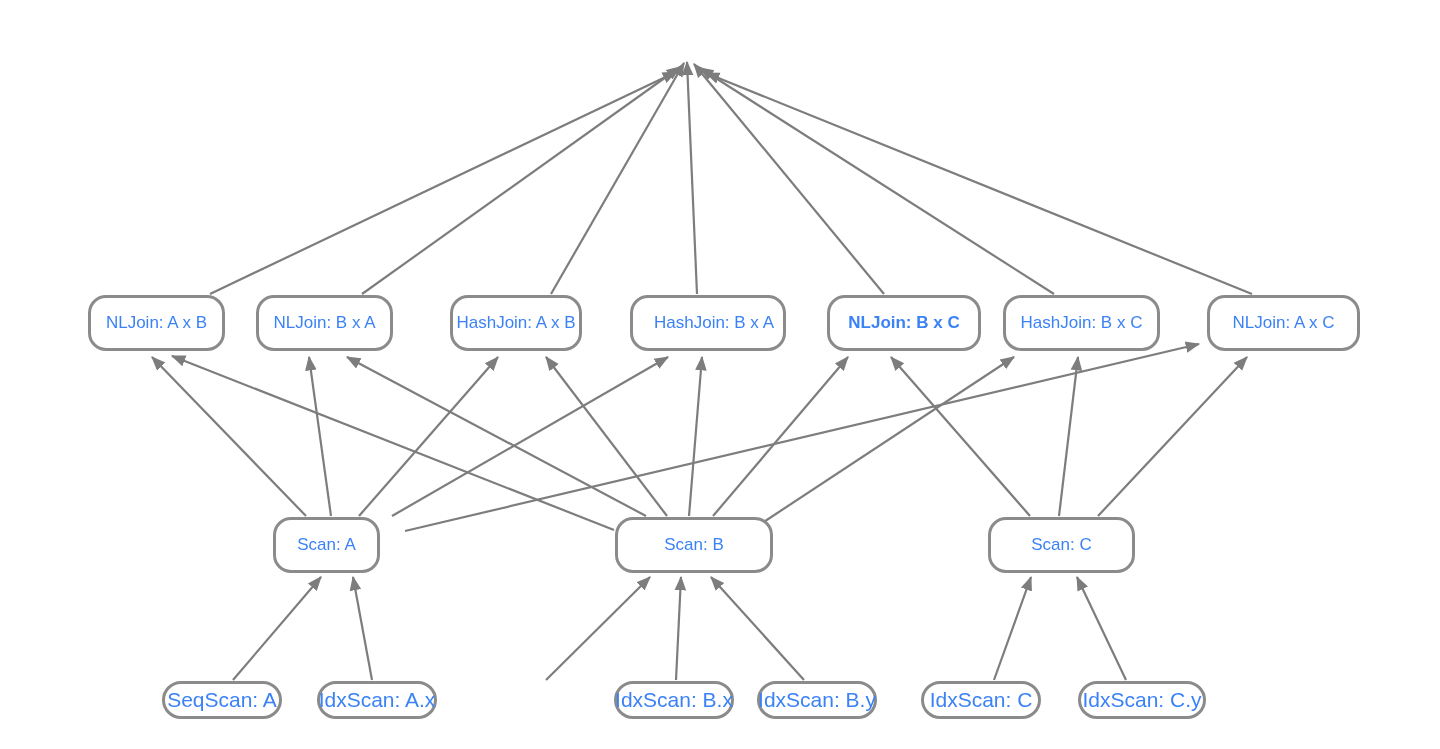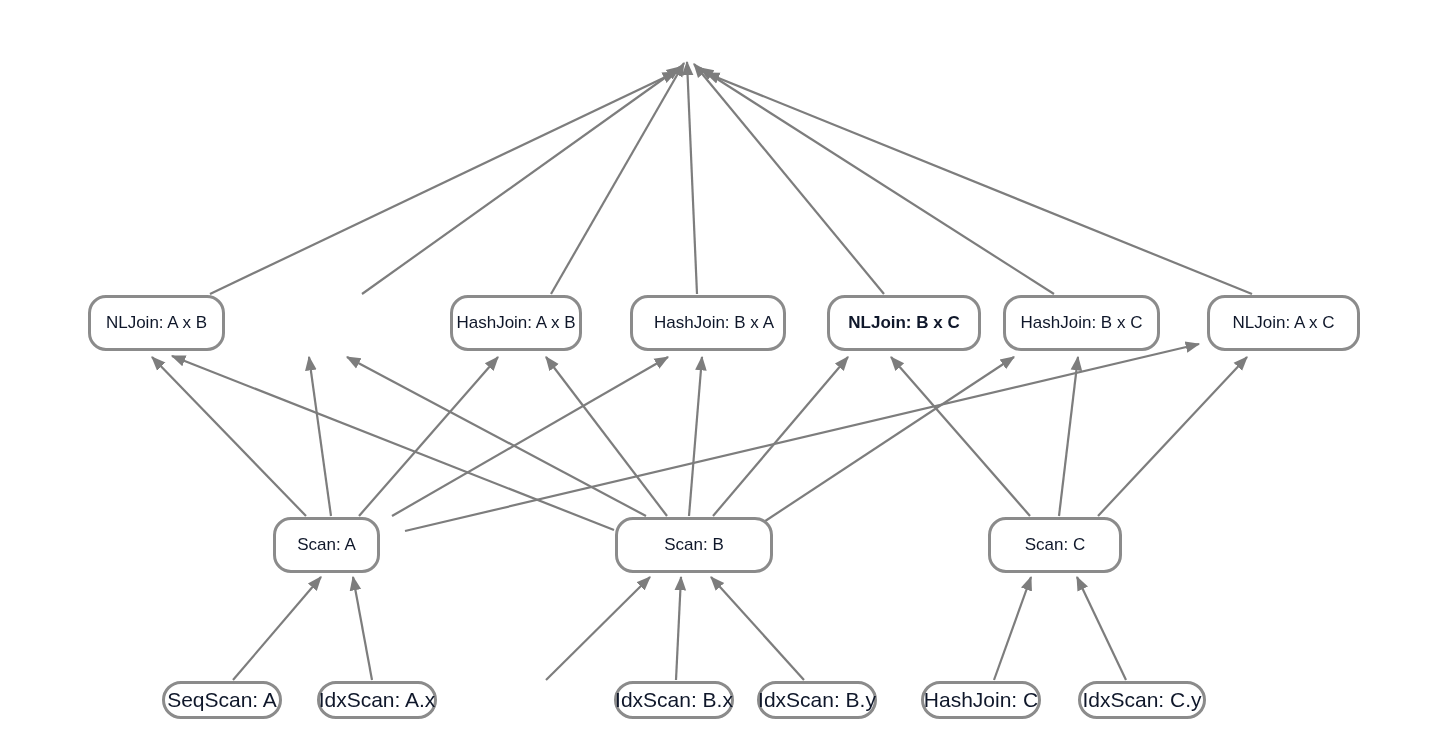--- a/index.html
+++ b/index.html
@@ -22,21 +22,21 @@
     stroke-width: 2.2;
   }
   .node {
     position: absolute;
     box-sizing: border-box;
     display: flex;
     align-items: center;
     justify-content: center;
     background: #ffffff;
     border: 3px solid #8b8b8b;
-    color: #0f172a;
+    color: #3b82f6;
     z-index: 2;
     white-space: nowrap;
   }
   .node.big {
     height: 56px;
     border-radius: 18px;
     font-size: 17px;
   }
   .node.small {
     height: 38px;
@@ -84,30 +84,31 @@
     <line x1="233" y1="680" x2="321" y2="577" marker-end="url(#arrow)"></line>
     <line x1="372" y1="680" x2="353" y2="577" marker-end="url(#arrow)"></line>
     <line x1="546" y1="680" x2="650" y2="577" marker-end="url(#arrow)"></line>
     <line x1="676" y1="680" x2="681" y2="577" marker-end="url(#arrow)"></line>
     <line x1="804" y1="680" x2="711" y2="577" marker-end="url(#arrow)"></line>
     <line x1="994" y1="680" x2="1031" y2="577" marker-end="url(#arrow)"></line>
     <line x1="1126" y1="680" x2="1077" y2="577" marker-end="url(#arrow)"></line>
   </svg>
 
   <div class="node big" style="left:88px;   top:295px; width:137px;">NLJoin: A x B</div>
+  <div class="node big" style="left:256px;  top:295px; width:137px;">NLJoin: B x A</div>
   <div class="node big" style="left:450px;  top:295px; width:132px;">HashJoin: A x B</div>
   <div class="node big" style="left:630px;  top:295px; width:156px;padding-left:12px;">HashJoin: B x A</div>
   <div class="node big" style="left:827px;  top:295px; width:154px;font-weight:bold;">NLJoin: B x C</div>
   <div class="node big" style="left:1003px; top:295px; width:157px;">HashJoin: B x C</div>
   <div class="node big" style="left:1207px; top:295px; width:153px;">NLJoin: A x C</div>
 
   <div class="node big" style="left:273px; top:517px; width:107px;">Scan: A</div>
   <div class="node big" style="left:615px; top:517px; width:158px;">Scan: B</div>
-  <div class="node big" style="left:988px; top:517px; width:134px;">Scan: C</div>
+  <div class="node big" style="left:988px; top:517px; width:147px;">Scan: C</div>
 
   <div class="node small" style="left:162px;  top:681px; width:120px;">SeqScan: A</div>
   <div class="node small" style="left:317px;  top:681px; width:120px;">IdxScan: A.x</div>
   <div class="node small" style="left:614px;  top:681px; width:120px;">IdxScan: B.x</div>
   <div class="node small" style="left:757px;  top:681px; width:120px;">IdxScan: B.y</div>
-  <div class="node small" style="left:921px;  top:681px; width:120px;">HashJoin: C</div>
+  <div class="node small" style="left:921px;  top:681px; width:120px;">IdxScan: C</div>
   <div class="node small" style="left:1078px; top:681px; width:128px;">IdxScan: C.y</div>
 
 </div>
 
 </body></html>

